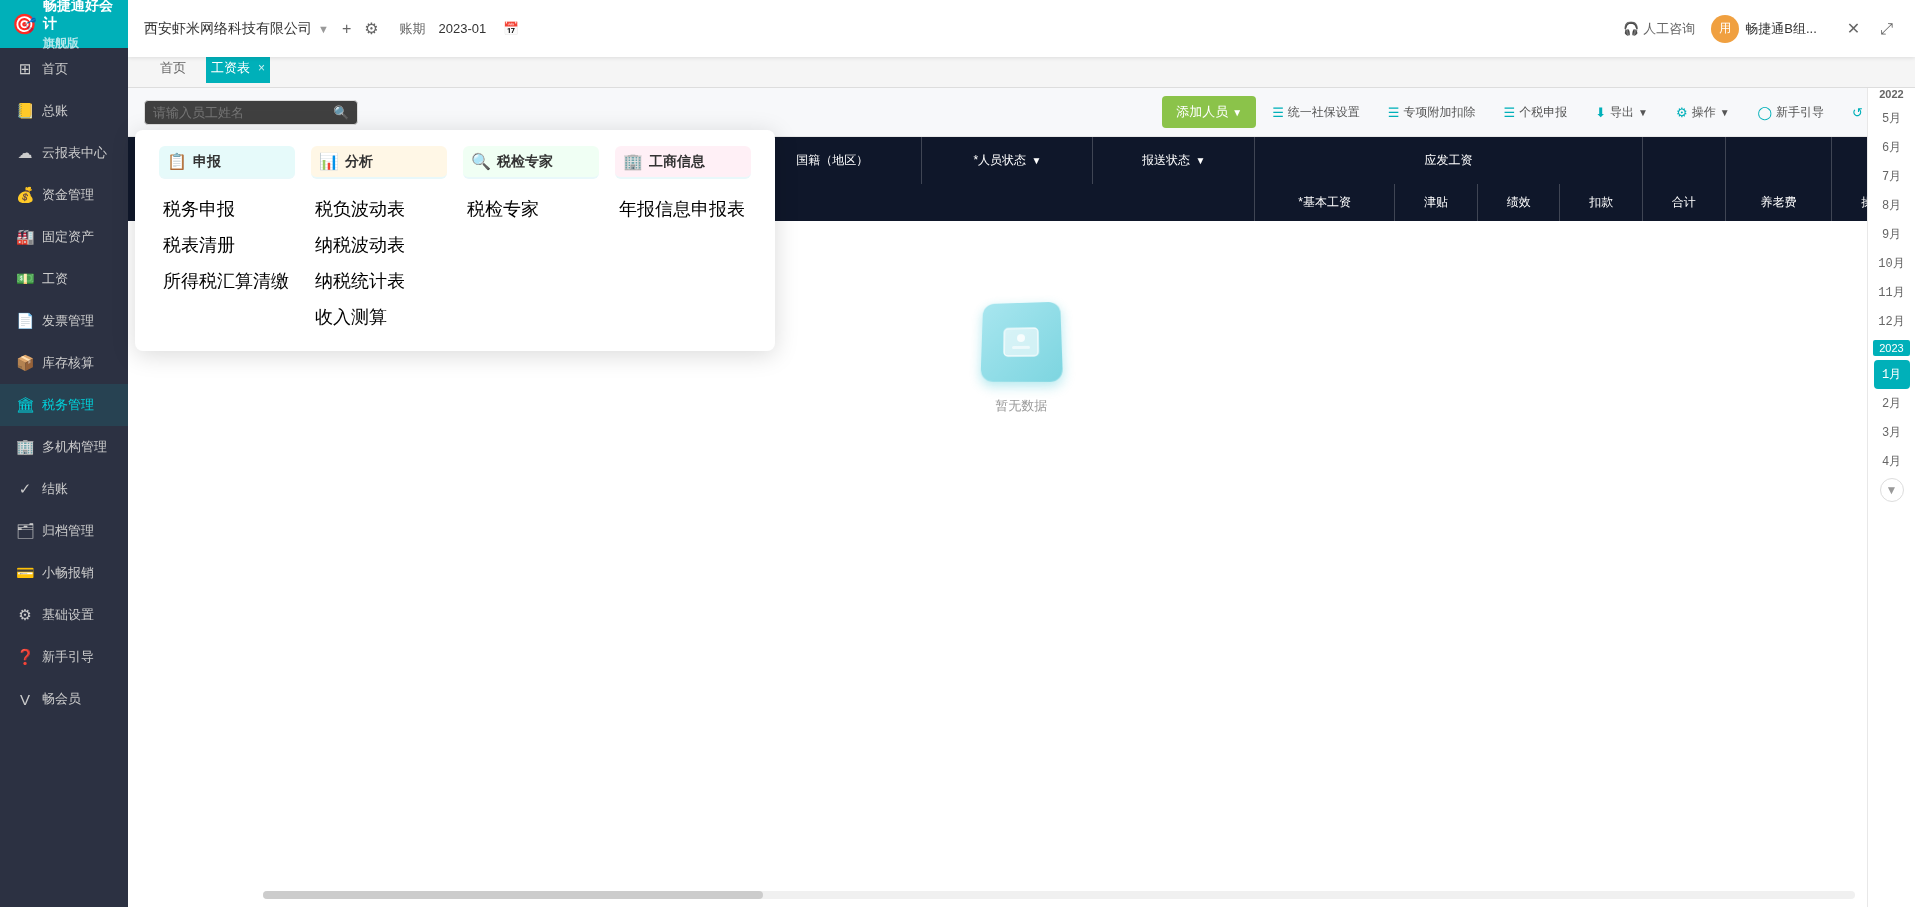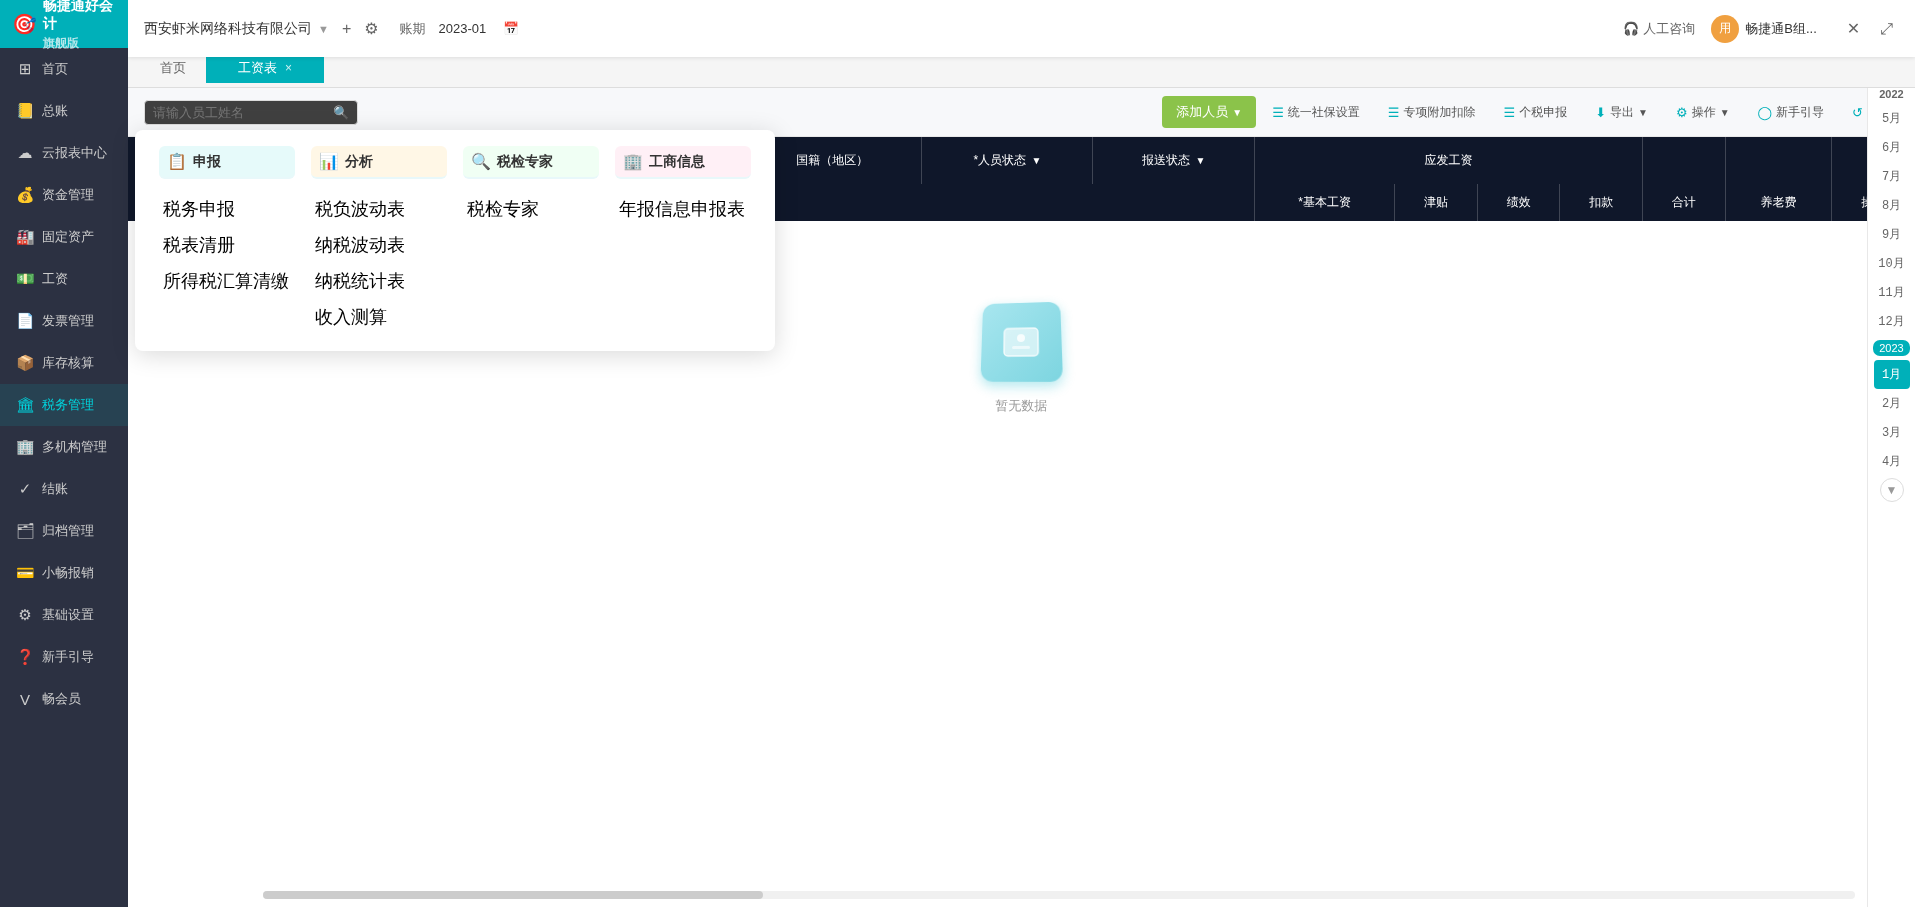--- a/index.html
+++ b/index.html
@@ -46,21 +46,21 @@
     
     .tabbar {
       position: fixed; left: 128px; top: 48px; right: 0; height: 40px;
       background: #f5f5f5; display: flex; align-items: center; padding: 0 16px; gap: 4px;
       border-bottom: 1px solid #ddd; z-index: 98;
     }
     .tab-home {
       padding: 6px 16px; font-size: 13px; color: #666; cursor: pointer; background: transparent; border: none;
     }
     .tab-active {
-      padding: 6px 32px; font-size: 13px; color: #fff; background: #00b0b9;
+      padding: 6px 5px; font-size: 13px; color: #fff; background: #00b0b9;
       border-radius: 4px 4px 0 0; cursor: pointer; display: flex; align-items: center; gap: 8px;
     }
     .tab-close { font-size: 12px; cursor: pointer; opacity: 0.8; }
 
     
     .main-content {
       position: absolute; left: 128px; top: 88px; right: 0; bottom: 0;
       background: #fff; overflow: hidden;
     }
 
@@ -143,21 +143,21 @@
       position: fixed; right: 0; top: 48px; width: 48px; height: 859px;
       background: #fff; border-left: 1px solid #e8e8e8; display: flex;
       flex-direction: column; align-items: center; z-index: 97; padding-top: 8px;
     }
     .cal-nav-btn { width: 24px; height: 24px; border-radius: 50%; border: 1px solid #ddd; display: flex; align-items: center; justify-content: center; cursor: pointer; font-size: 12px; color: #999; margin: 2px; }
     .cal-month {
       font-size: 12px; color: #666; padding: 6px 4px; cursor: pointer;
       text-align: center; width: 36px; border-radius: 4px; font-family: Liberation Mono, monospace;
     }
     .cal-month.active { background: #00b0b9; color: #fff; border-radius: 4px; }
-    .cal-year-label { font-size: 11px; color: #fff; background: #00b0b9; padding: 2px 6px; border-radius: 7px; margin: 4px 0; }
+    .cal-year-label { font-size: 11px; color: #fff; background: #00b0b9; padding: 2px 6px; border-radius: 2px; margin: 4px 0; }
 
     
     .scrollbar-track {
       position: absolute; bottom: 8px; left: 135px; right: 60px; height: 8px;
       background: #f0f0f0; border-radius: 4px;
     }
     .scrollbar-thumb {
       position: absolute; left: 0; width: 500px; height: 8px;
       background: #ccc; border-radius: 4px;
     }

